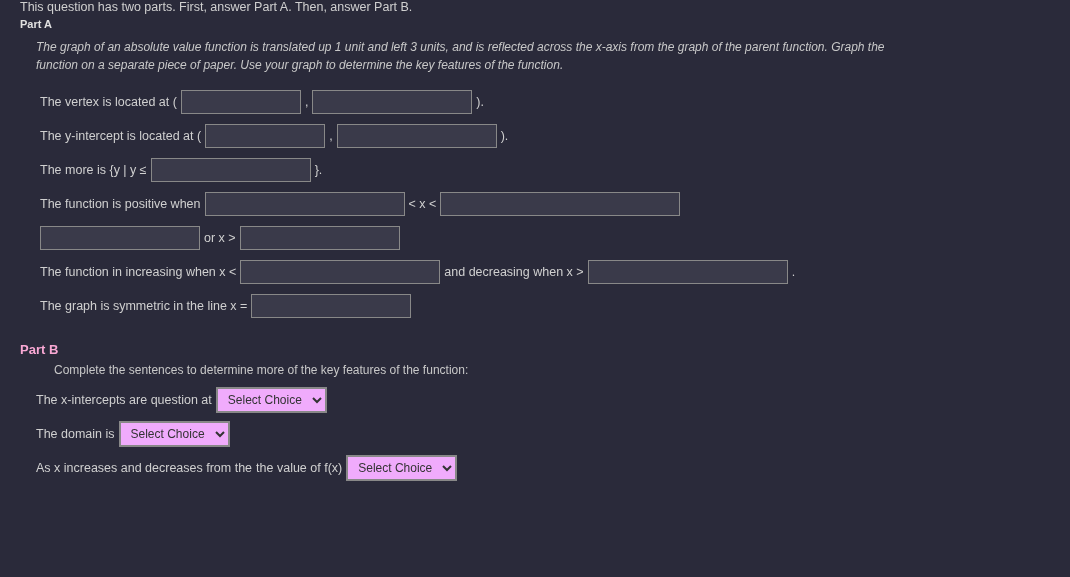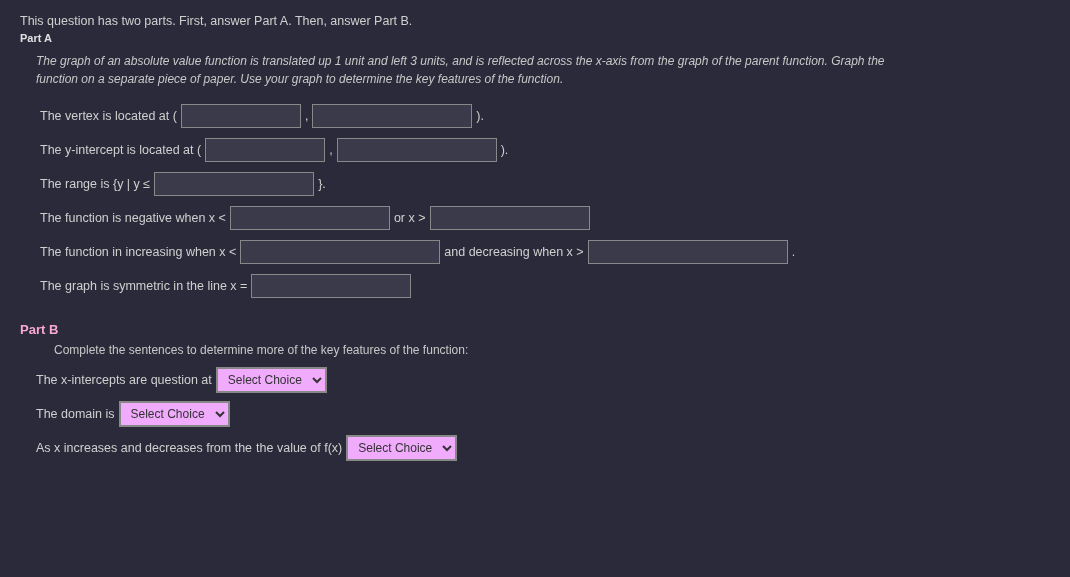--- a/index.html
+++ b/index.html
@@ -7,21 +7,21 @@
       background: #2a2a3a;
       font-family: Arial, sans-serif;
       font-size: 13px;
       color: #e0e0e0;
       width: 1070px;
       min-height: 577px;
       overflow: hidden;
     }
     .main-container {
       background: #2a2a3a;
-      padding: 14px 20px;
+      padding: 0 20px;
       width: 952px;
     }
     .intro-text {
       font-size: 12.5px;
       color: #d0d0d0;
       margin-bottom: 4px;
     }
     .part-label {
       font-weight: bold;
       font-size: 11px;
@@ -131,28 +131,33 @@
 
     <div class="field-row">
       <span class="field-label">The y-intercept is located at (</span>
       <input class="text-input input-sm" type="text" style="">
       <span class="separator">,</span>
       <input class="text-input input-md" type="text" style="">
       <span class="field-label">).</span>
     </div>
 
     <div class="field-row">
-      <span class="field-label">The range is {y | y ≤</span>
+      <span class="field-label">The more is {y | y ≤</span>
       <input class="text-input input-md" type="text" style="">
       <span class="field-label">}.</span>
     </div>
 
-
-    <div class="field-row">
-      <span class="field-label">The function is negative when x &lt;</span>
+    <div class="field-row">
+      <span class="field-label">The function is positive when</span>
+      <input class="text-input input-lg" type="text" style="">
+      <span class="field-label">&lt; x &lt;</span>
+      <input class="text-input input-xl" type="text" style="">
+    </div>
+
+    <div class="field-row">
       <input class="text-input input-md" type="text" style="">
       <span class="field-label">or x &gt;</span>
       <input class="text-input input-md" type="text" style="">
     </div>
 
     <div class="field-row">
       <span class="field-label">The function in increasing when x &lt;</span>
       <input class="text-input input-lg" type="text" style="">
       <span class="field-label">and decreasing when x &gt;</span>
       <input class="text-input input-lg" type="text" style="">

